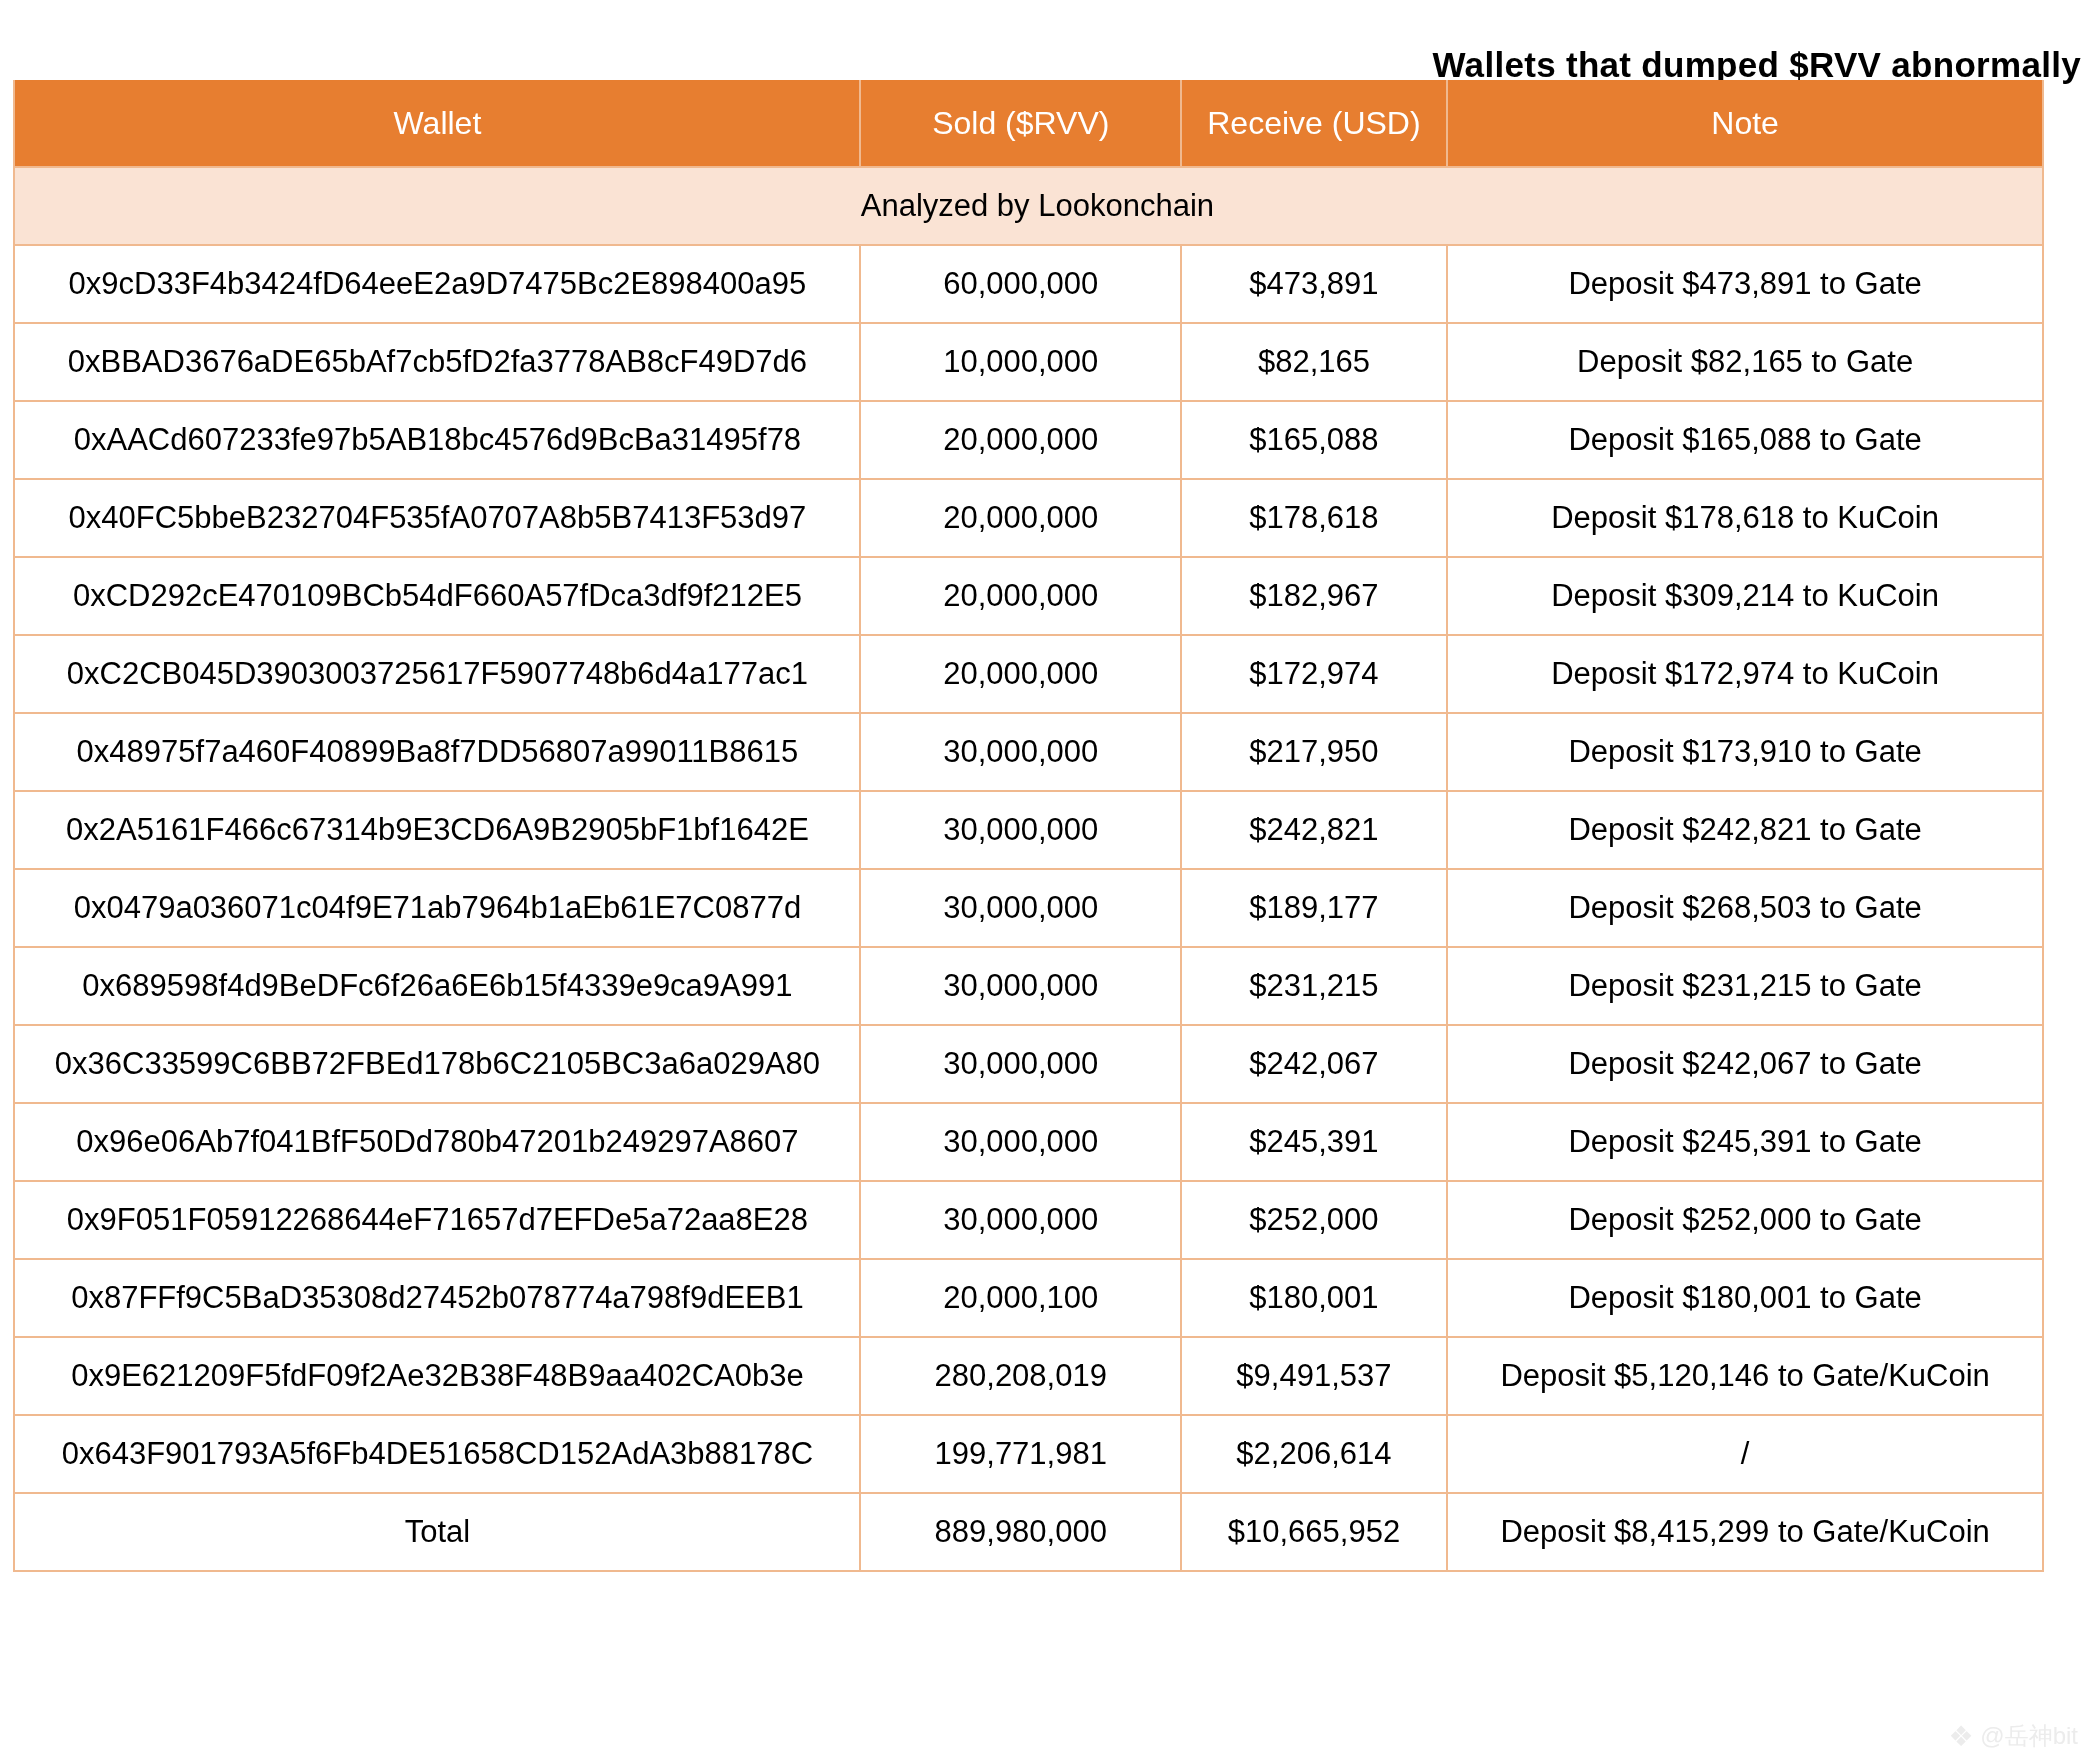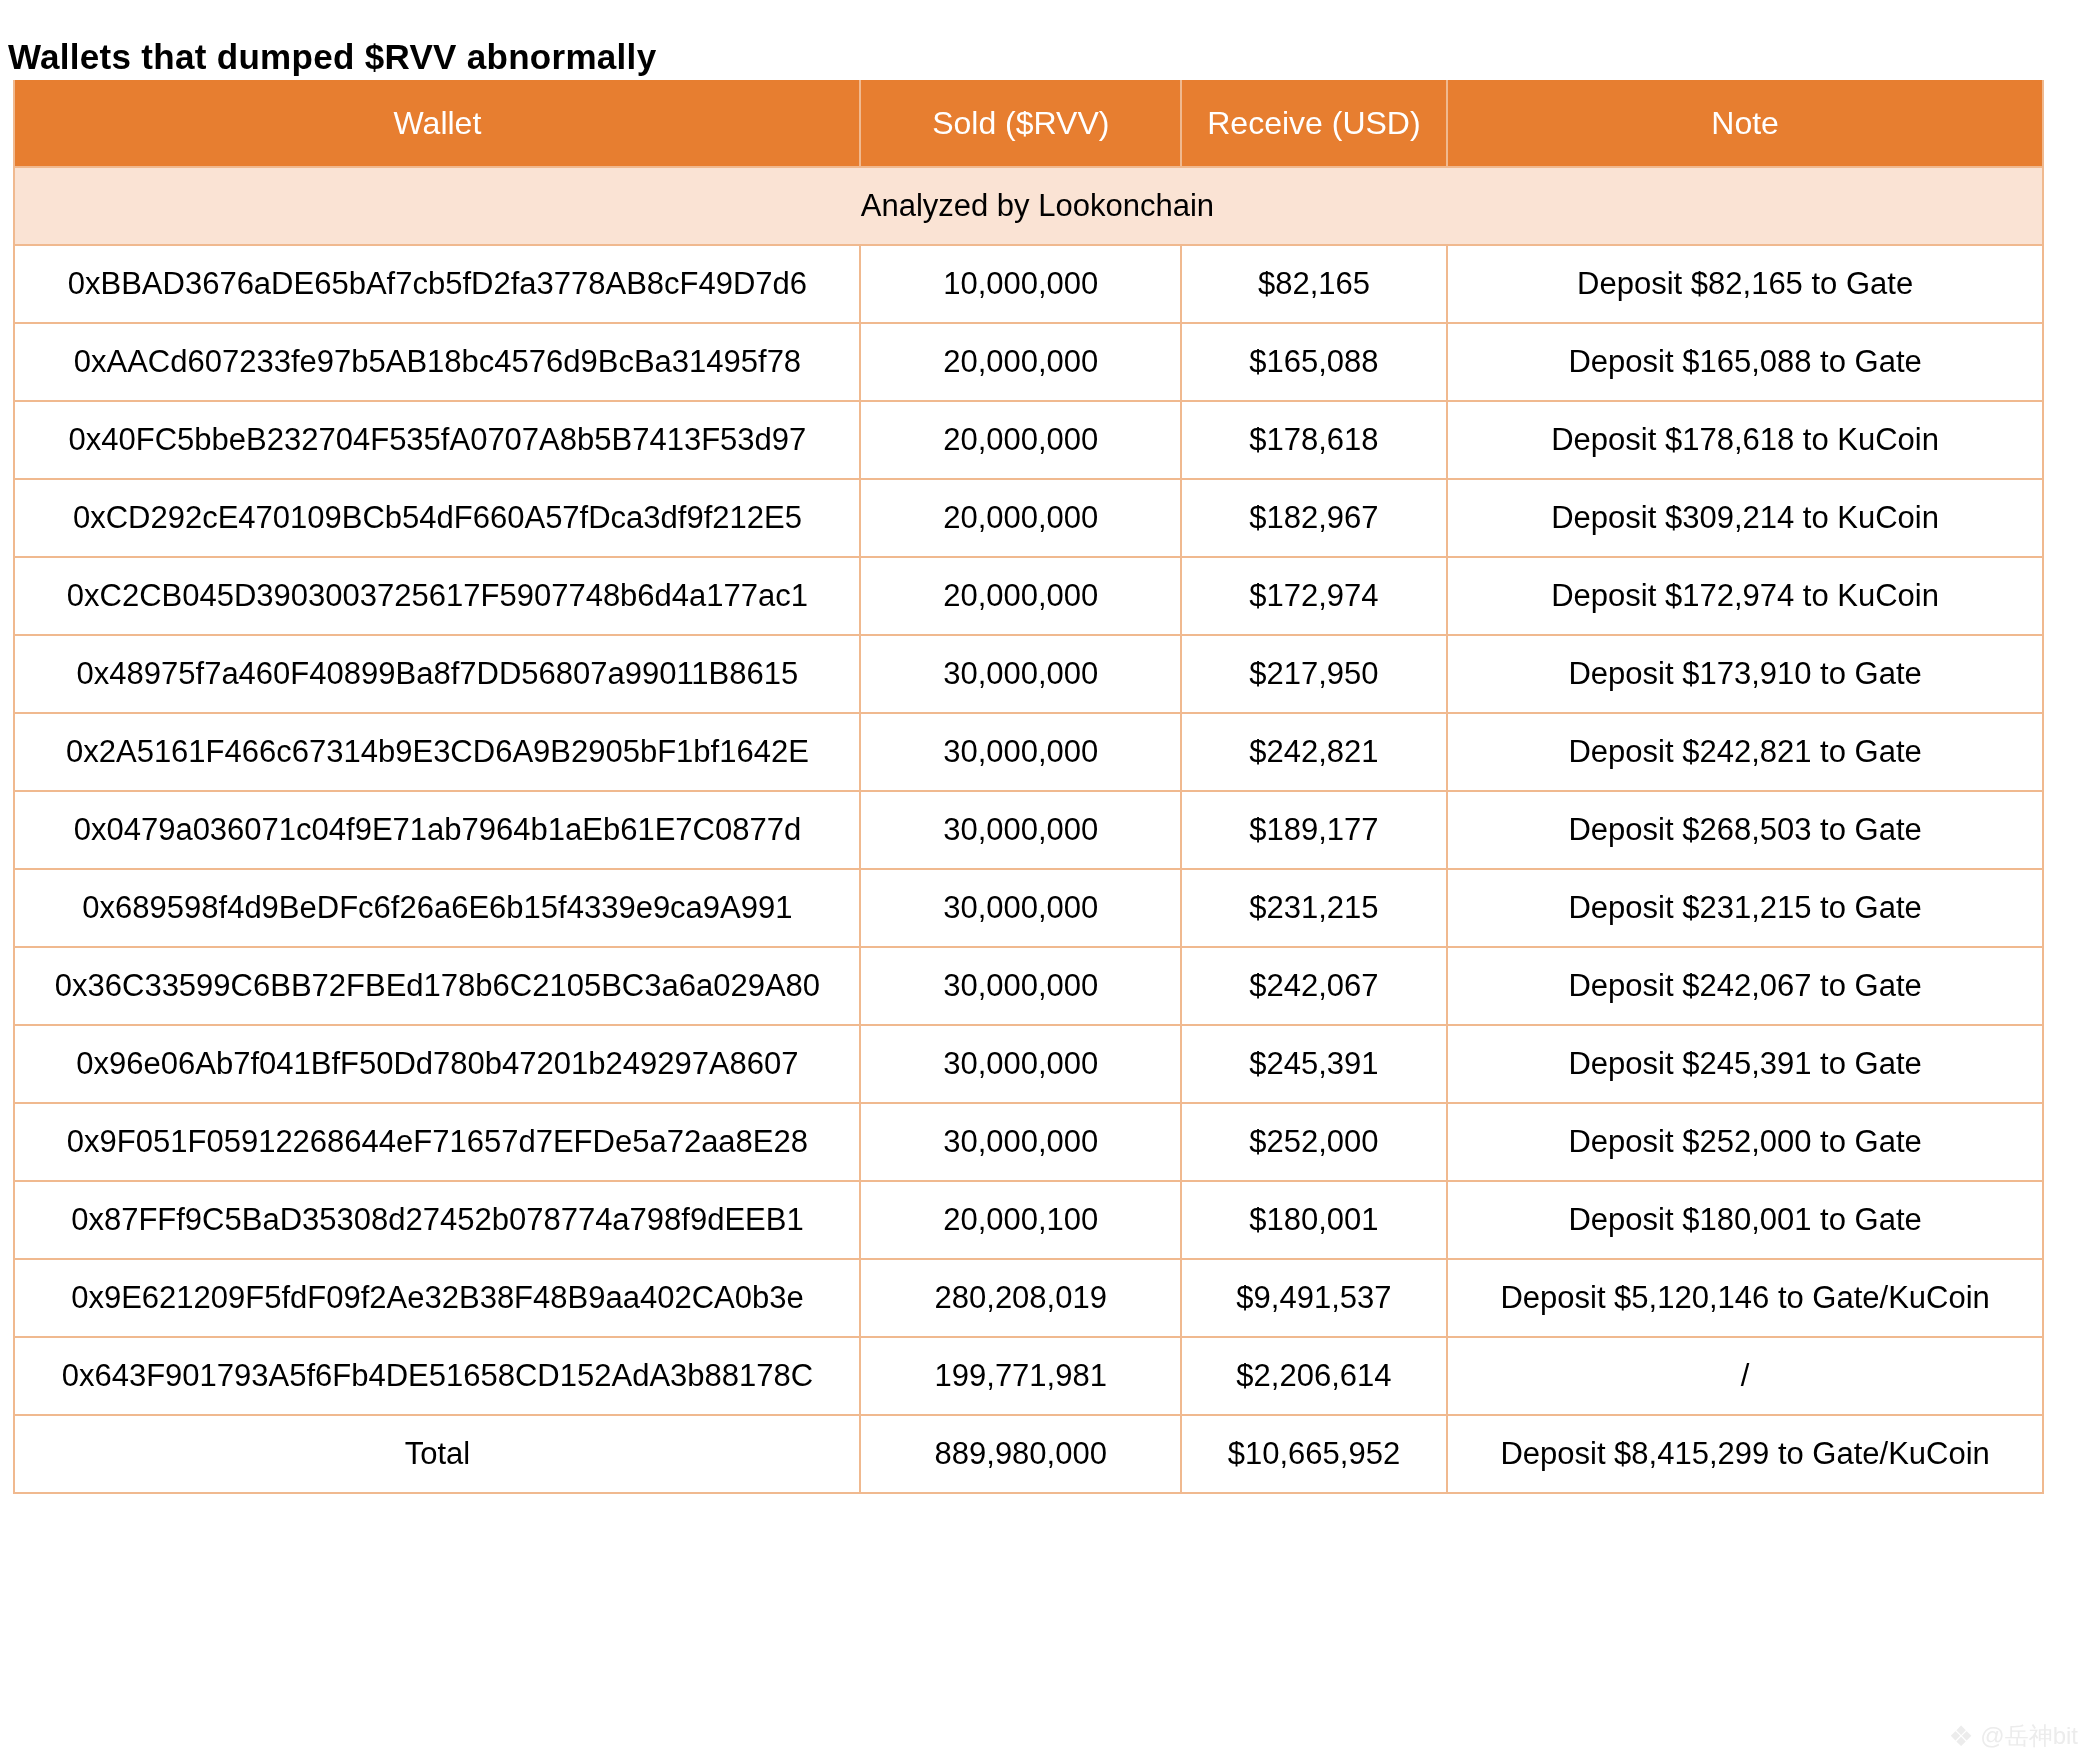--- a/index.html
+++ b/index.html
@@ -15,23 +15,23 @@
   html,body{margin:0;padding:0;}
   body{
     width:2097px;height:1754px;
     background:var(--page-bg);
     font-family:"Liberation Sans", sans-serif;
     color:var(--text);
     position:relative;
     overflow:hidden;
   }
   .page-title{
-    margin:8px;
+    margin:16px;
     padding-top:29px;
-    text-align:left;
+    text-align:right;
     font-size:35px;
     font-weight:700;
     letter-spacing:0.3px;
   }
   table.rvv-table{
     position:absolute;
     left:13.4px;
     top:80px;
     width:2031px;
     border-collapse:collapse;
@@ -96,20 +96,26 @@
       <th>Wallet</th>
       <th>Sold ($RVV)</th>
       <th>Receive (USD)</th>
       <th>Note</th>
     </tr>
   </thead>
   <tbody>
     <tr class="band-row">
       <td colspan="4">Analyzed by Lookonchain</td>
     </tr>
+    <tr>
+        <td>0x9cD33F4b3424fD64eeE2a9D7475Bc2E898400a95</td>
+        <td>60,000,000</td>
+        <td>$473,891</td>
+        <td>Deposit $473,891 to Gate</td>
+      </tr>
       <tr>
         <td>0xBBAD3676aDE65bAf7cb5fD2fa3778AB8cF49D7d6</td>
         <td>10,000,000</td>
         <td>$82,165</td>
         <td>Deposit $82,165 to Gate</td>
       </tr>
       <tr>
         <td>0xAACd607233fe97b5AB18bc4576d9BcBa31495f78</td>
         <td>20,000,000</td>
         <td>$165,088</td>

